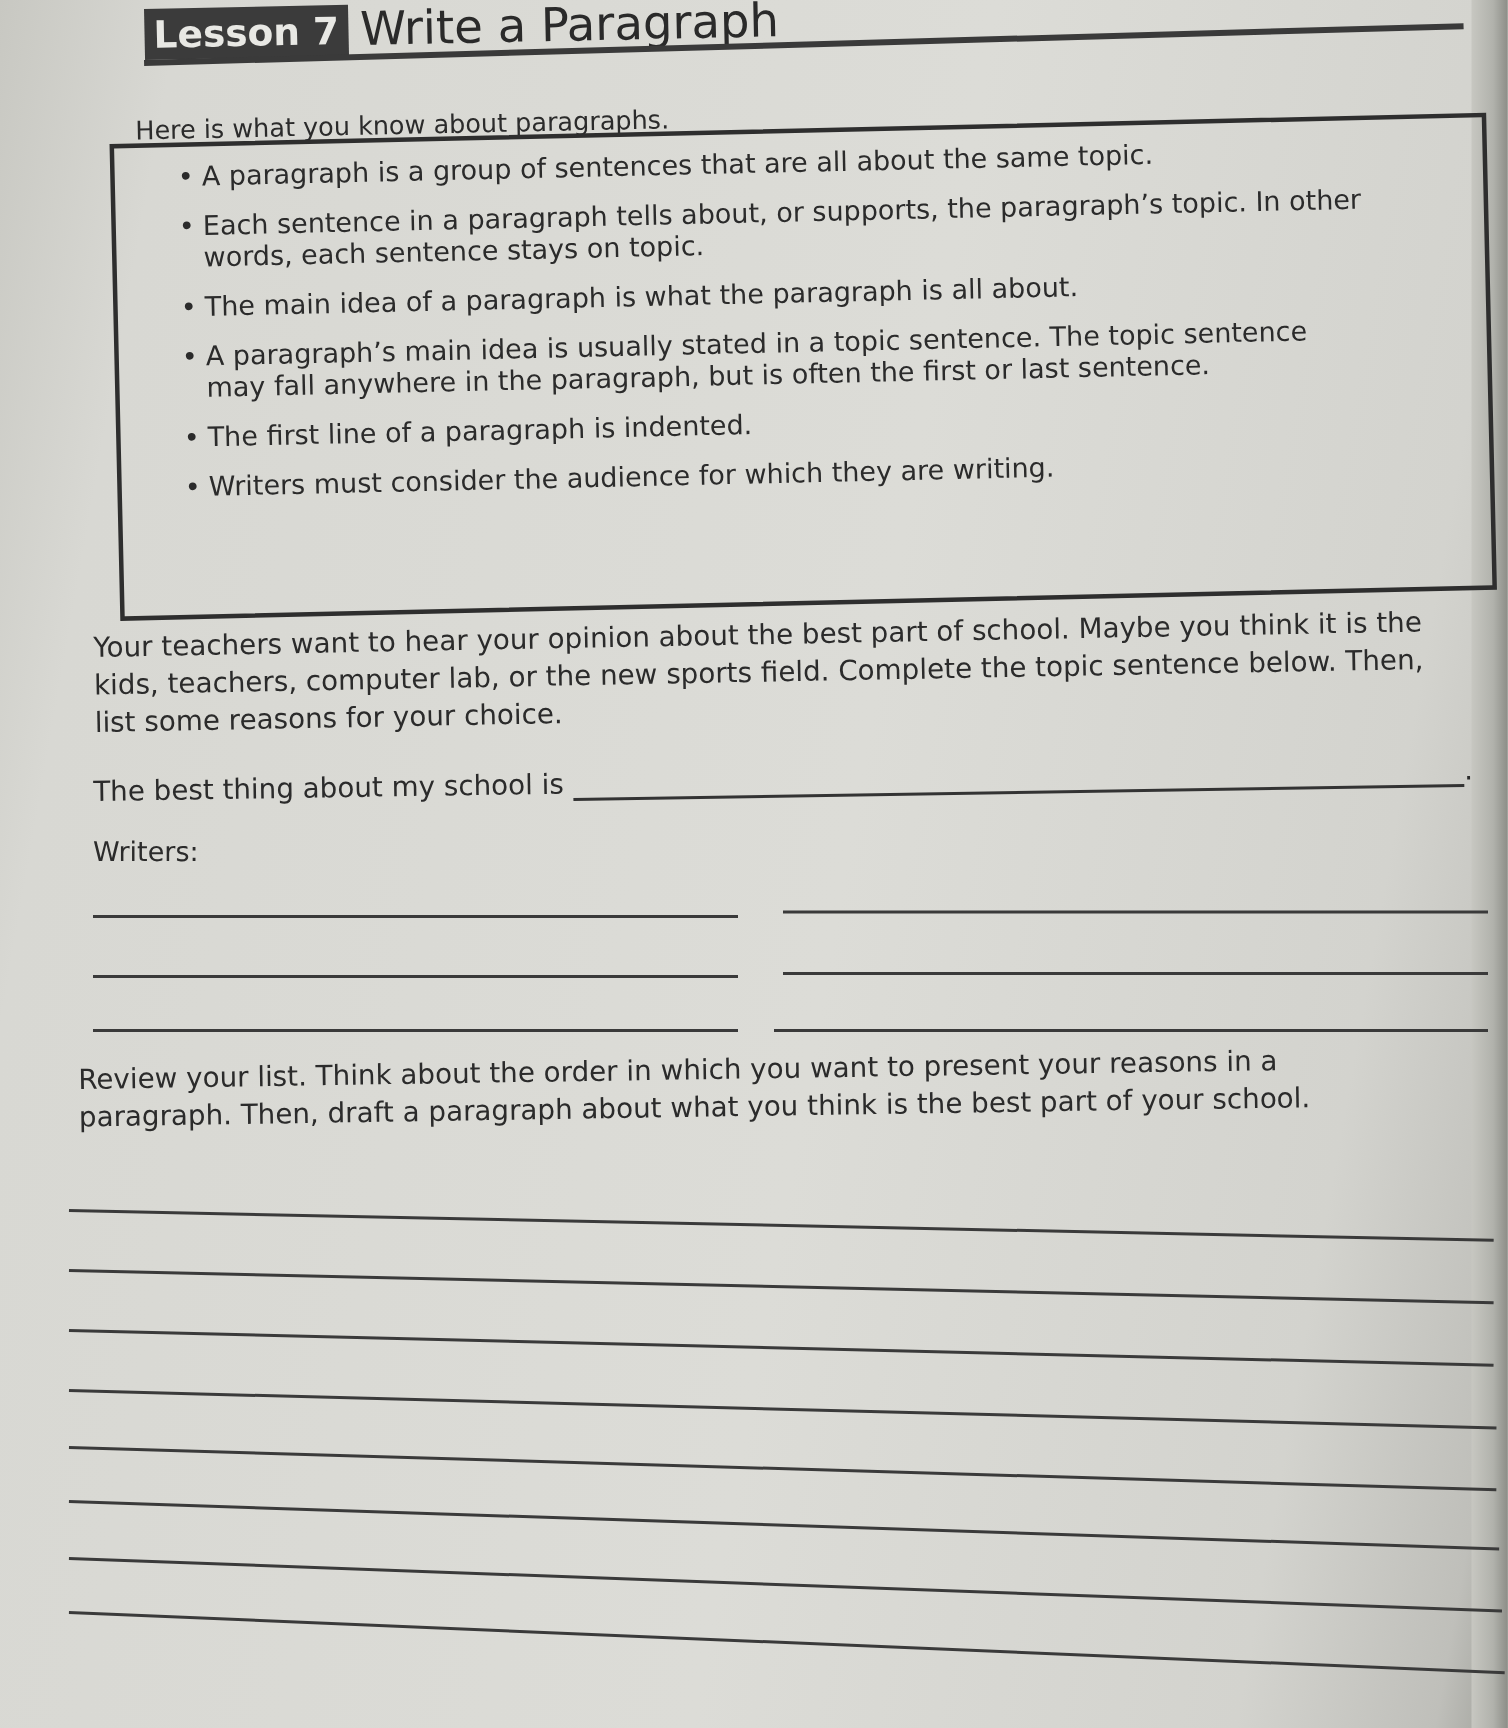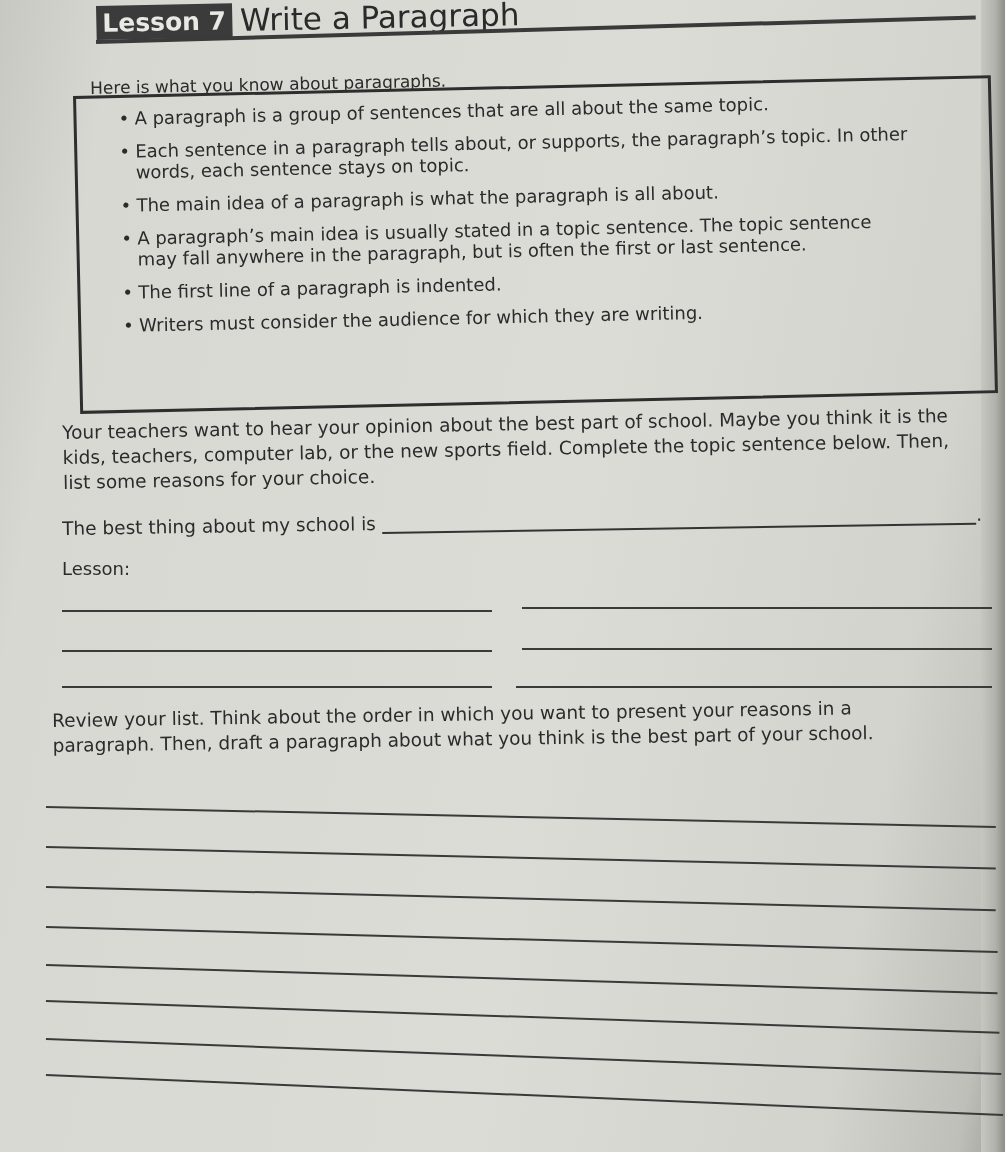--- a/index.html
+++ b/index.html
@@ -50,21 +50,21 @@
   </div>
 
   <div class="body">Your teachers want to hear your opinion about the best part of school. Maybe you think it is the kids, teachers, computer lab, or the new sports field. Complete the topic sentence below. Then, list some reasons for your choice.</div>
 
   <div class="topic">
     <span>The best thing about my school is</span>
     <span class="blank"></span>
     <span>.</span>
   </div>
 
-  <div class="reasons-label">Lesson:</div>
+  <div class="reasons-label">Writers:</div>
 
   <div class="rline" style="left:62px;top:610px;width:430px;"></div>
   <div class="rline" style="left:522px;top:607px;width:470px;"></div>
   <div class="rline" style="left:62px;top:650px;width:430px;"></div>
   <div class="rline" style="left:522px;top:648px;width:470px;"></div>
   <div class="rline" style="left:62px;top:686px;width:430px;"></div>
   <div class="rline" style="left:516px;top:686px;width:476px;"></div>
 
   <div class="review">Review your list. Think about the order in which you want to present your reasons in a paragraph. Then, draft a paragraph about what you think is the best part of your school.</div>
 

